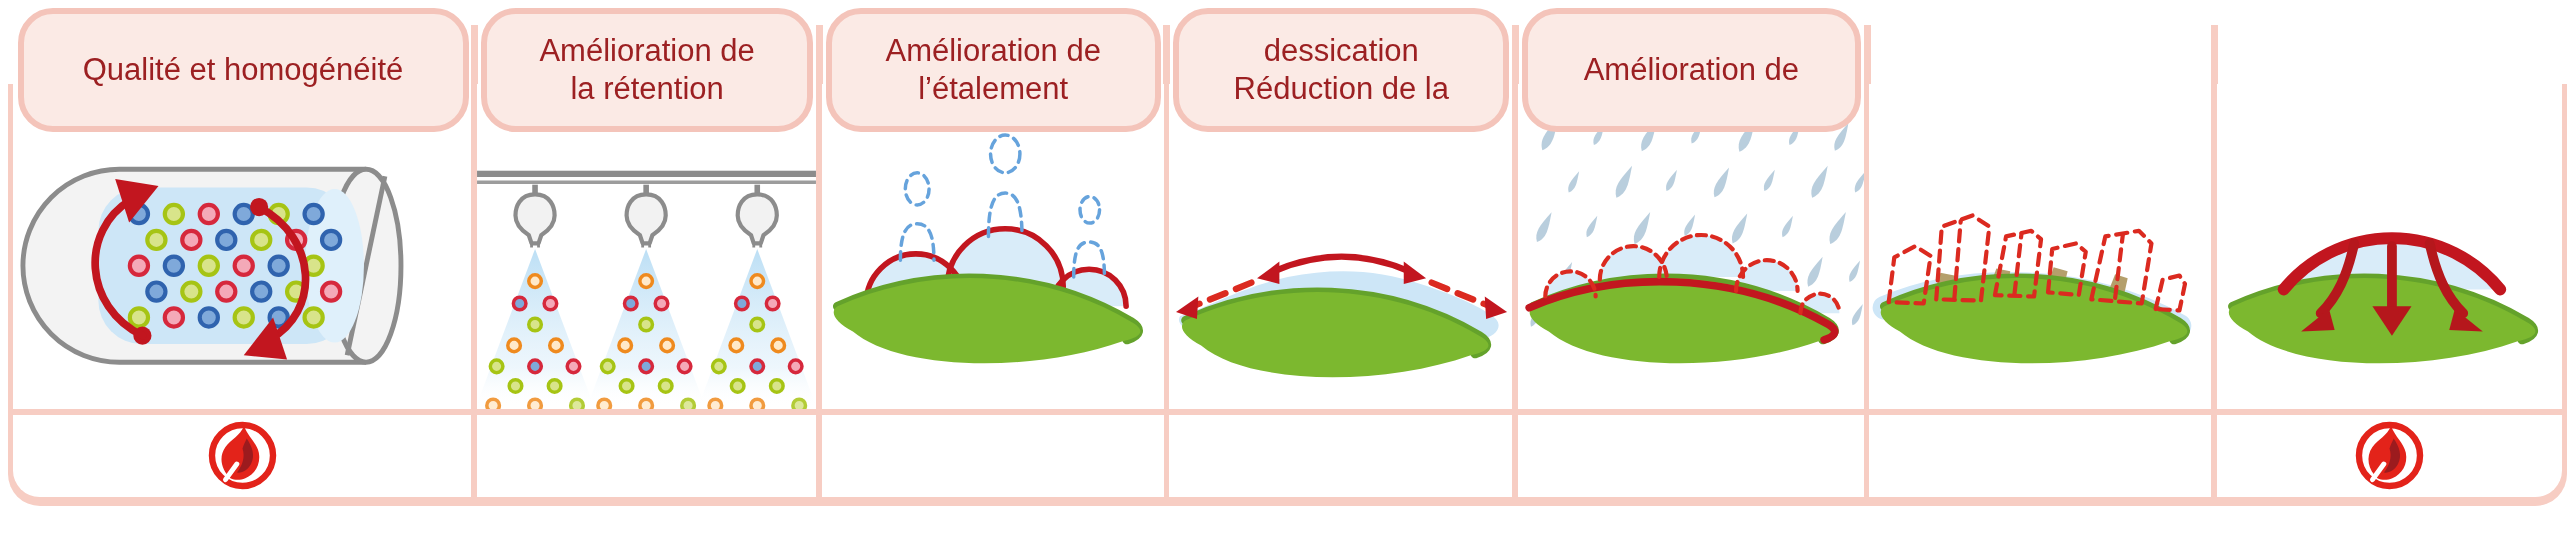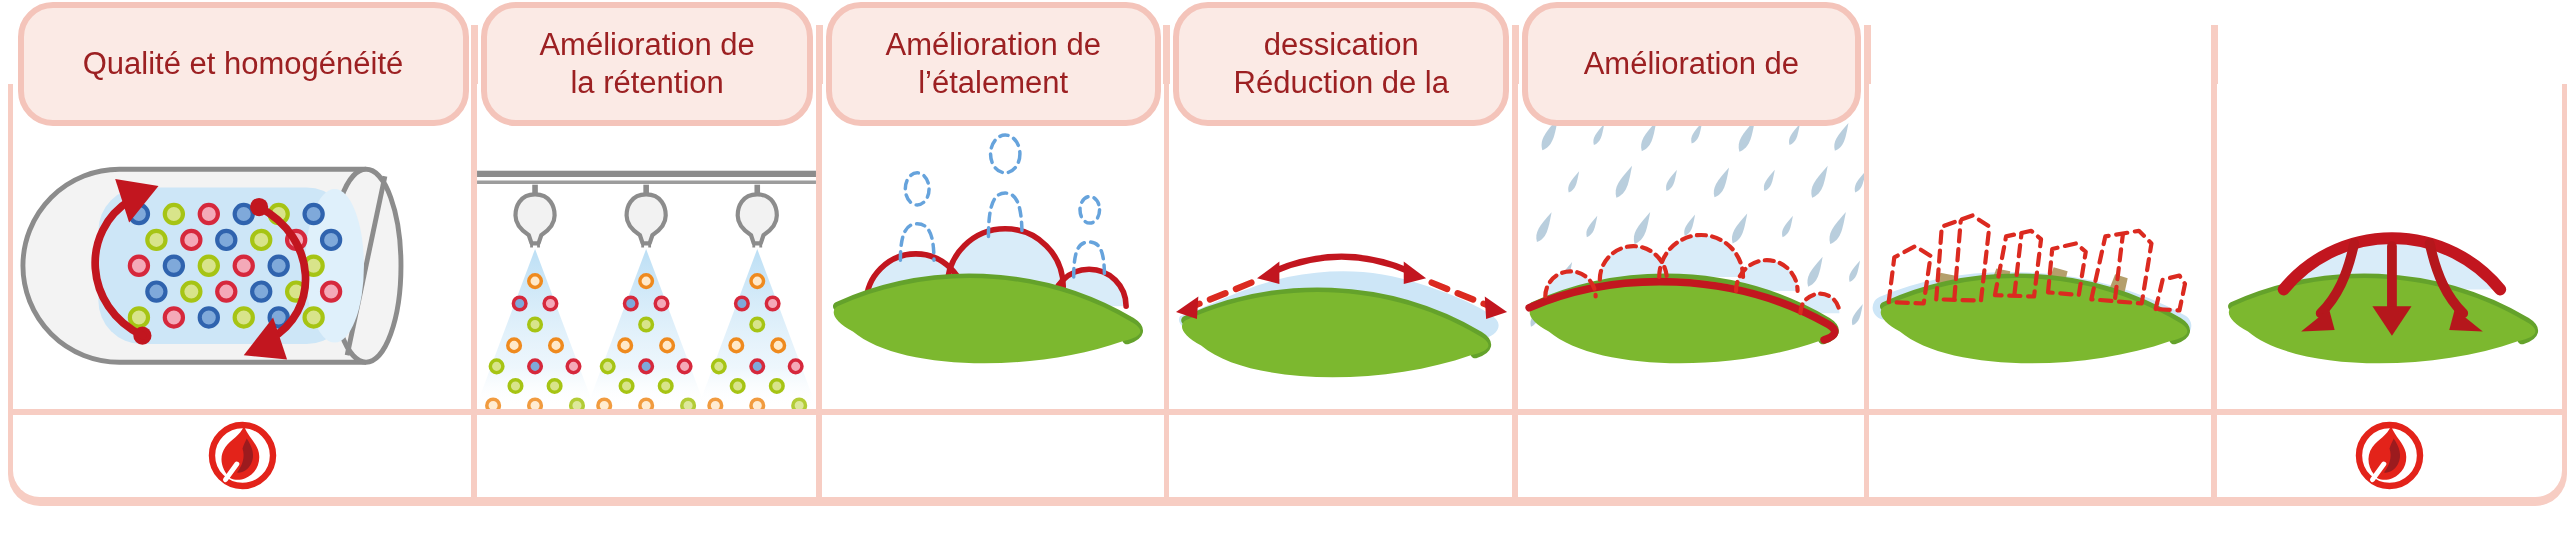--- a/index.html
+++ b/index.html
@@ -1,21 +1,21 @@
 <!DOCTYPE html>
 <html style="--header_text: #9C2022; --pill_fill: #FBEAE5; --pill_border: #F4C4BA; --grid_line: #F7CDC3; --accent_red: #C2161F; --bright_red: #E3231A; --dark_red: #9C1B1E; --dashed_red: #DB2A20; --leaf_green: #7CB82F; --leaf_edge_green: #64A22B; --droplet_blue: #D9ECF9; --film_blue: #CDE6F7; --dashed_blue: #66A3DC; --rain_blue: #B9CEDD; --metal_gray: #8C8C8C; --crystal_tan: #B49F6B; --dot_blue_ring: #2F63AE; --dot_blue_fill: #7FA9DA; --dot_green_ring: #A6C414; --dot_green_fill: #D8E48A; --dot_red_ring: #D6283C; --dot_red_fill: #F4A9B8; --dot_orange_ring: #EF8A1E;font-size:11.2px"><head>
 <meta charset="utf-8">
 <style>
   html,body{margin:0;padding:0;background:#ffffff;}
   body{width:2576px;height:545px;font-family:"Liberation Sans",sans-serif;overflow:hidden;}
   .board{position:relative;width:2576px;height:545px;background:#fff;}
 
   
   .pills-row{
-    position:absolute;left:14px;top:2px;width:2548px;height:124px;
+    position:absolute;left:14px;top:8px;width:2548px;height:124px;
     display:grid;grid-template-columns:458px 339px 342px 343px 346px 342px 345px;
     column-gap:5.6px;z-index:2;
   }
   .pill{
     box-sizing:border-box;height:124px;margin:0 3.5px;
     border:6.3px solid var(--pill_border);border-radius:35px;
     background:var(--pill_fill);
     display:flex;flex-direction:column;align-items:center;justify-content:center;
     color:var(--header_text);font-size:31px;line-height:1.22;text-align:center;
   }

